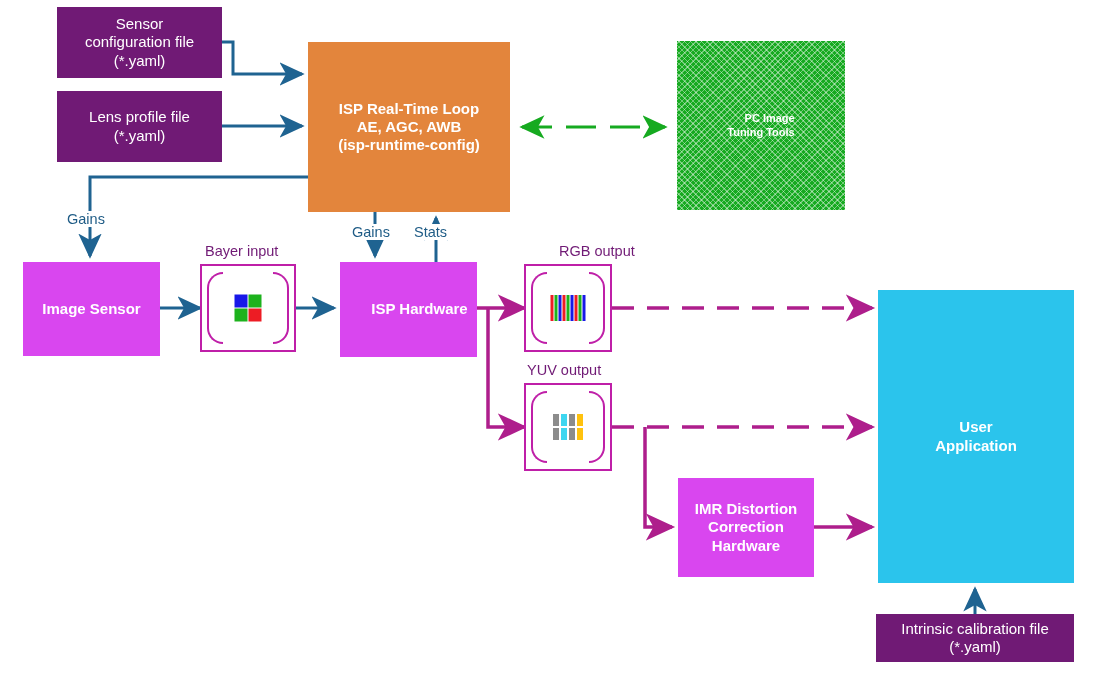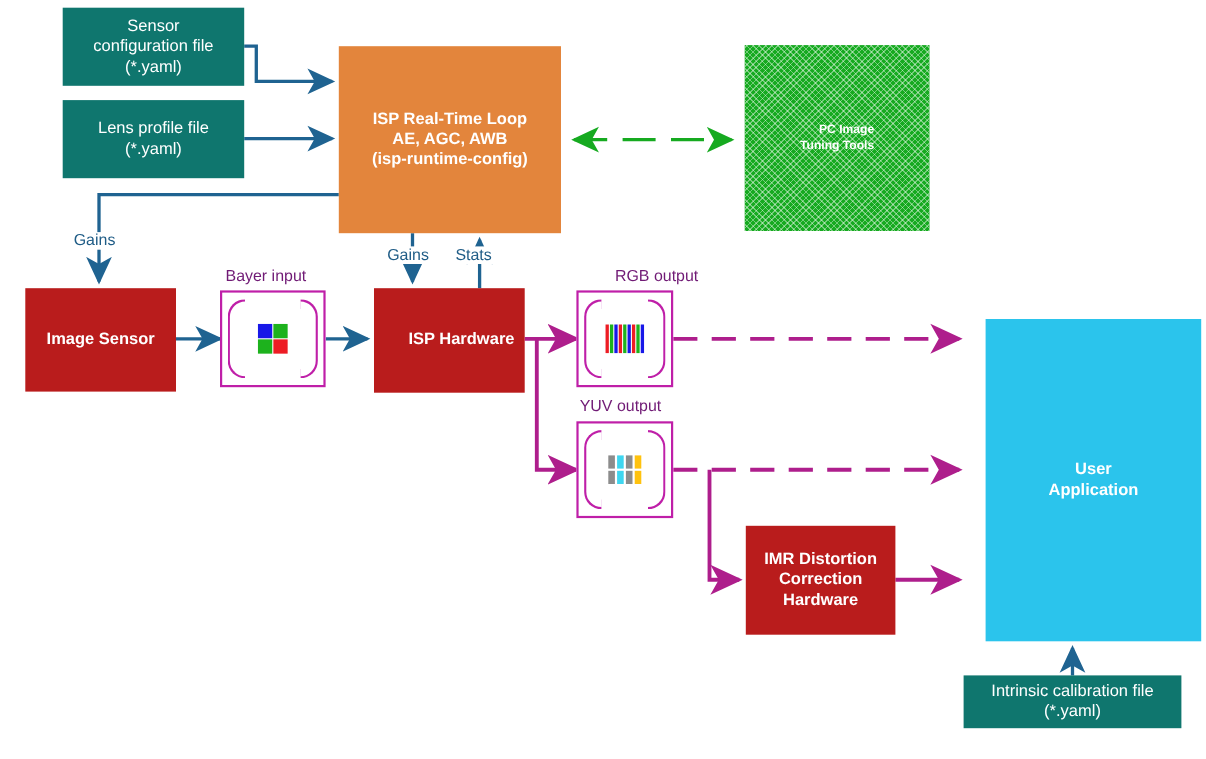--- a/index.html
+++ b/index.html
@@ -23,23 +23,23 @@
     display: flex;
     align-items: center;
     justify-content: center;
     text-align: center;
     color: #ffffff;
     line-height: 1.22;
     z-index: 5;
   }
   .node .txt { display: block; white-space: pre-line; }
 
-  .n-blue  { background: #0f766e; font-size: 15px; font-weight: 400; }
+  .n-blue  { background: #701a75; font-size: 15px; font-weight: 400; }
   .n-orange{ background: #E3853C; font-size: 15px; font-weight: bold; }
-  .n-red   { background: #b91c1c; font-size: 15px; font-weight: bold; }
+  .n-red   { background: #d946ef; font-size: 15px; font-weight: bold; }
   .n-cyan  { background: #2BC4EC; font-size: 15px; font-weight: bold; }
   .n-green {
     background-color: #16AA20;
     background-image:
       repeating-linear-gradient(45deg,  rgba(255,255,255,.40) 0 1px, rgba(255,255,255,0) 1px 4px),
       repeating-linear-gradient(-45deg, rgba(255,255,255,.40) 0 1px, rgba(255,255,255,0) 1px 4px);
     font-size: 11px; font-weight: bold; text-align: right;
   }
 
   .edge-label {
@@ -165,21 +165,21 @@
   <div class="node n-red" style="left:340px; top:262px; width:137px; height:95px;padding-left:22px;">
     <span class="txt">ISP Hardware</span>
   </div>
 
   <div class="node n-red" style="left:678px; top:478px; width:136px; height:99px;">
     <span class="txt">IMR Distortion
 Correction
 Hardware</span>
   </div>
 
-  <div class="node n-cyan" style="left:878px; top:290px; width:196px; height:293px;margin-left:18px;">
+  <div class="node n-cyan" style="left:878px; top:290px; width:196px; height:293px;">
     <span class="txt">User
 Application</span>
   </div>
 
   <div class="node n-blue" style="left:876px; top:614px; width:198px; height:48px;">
     <span class="txt">Intrinsic calibration file
 (*.yaml)</span>
   </div>
 
   <div class="pic" style="left:200px; top:264px; width:96px; height:88px;">

